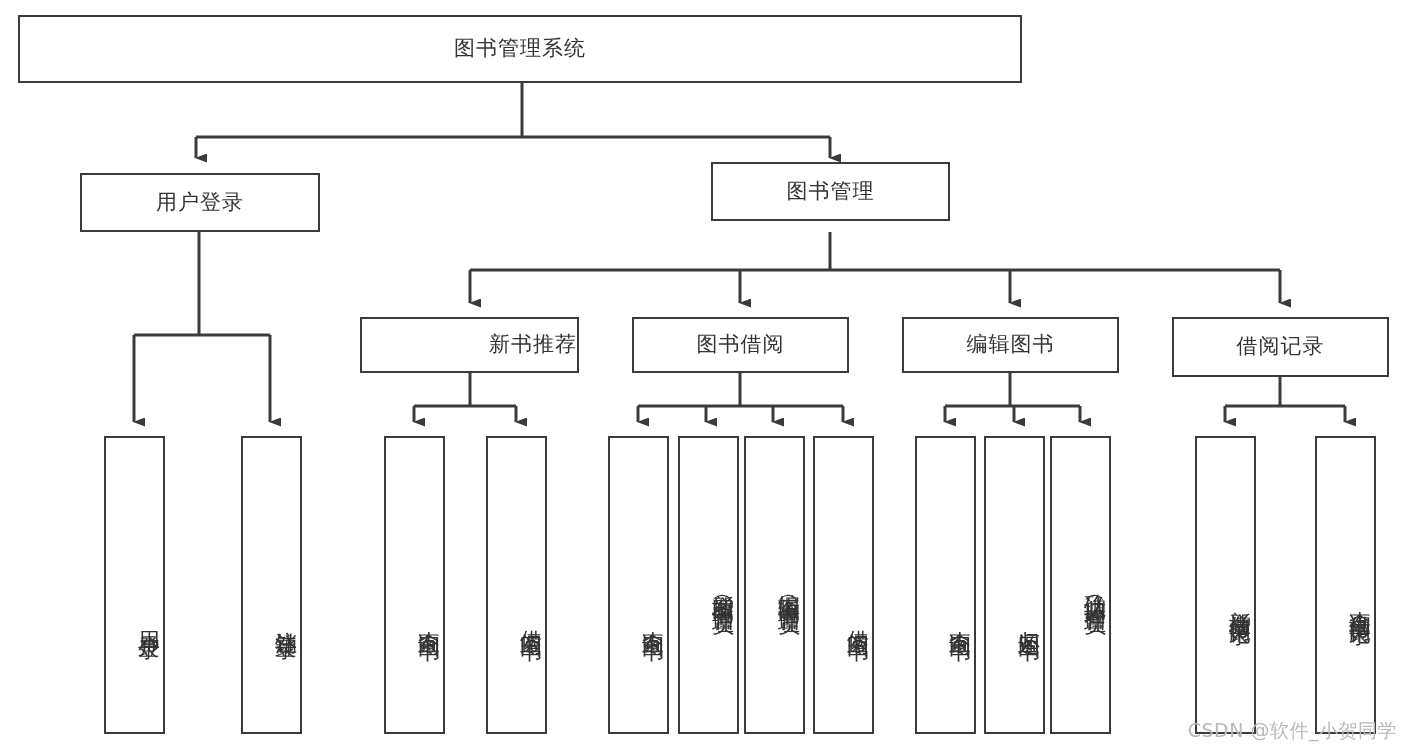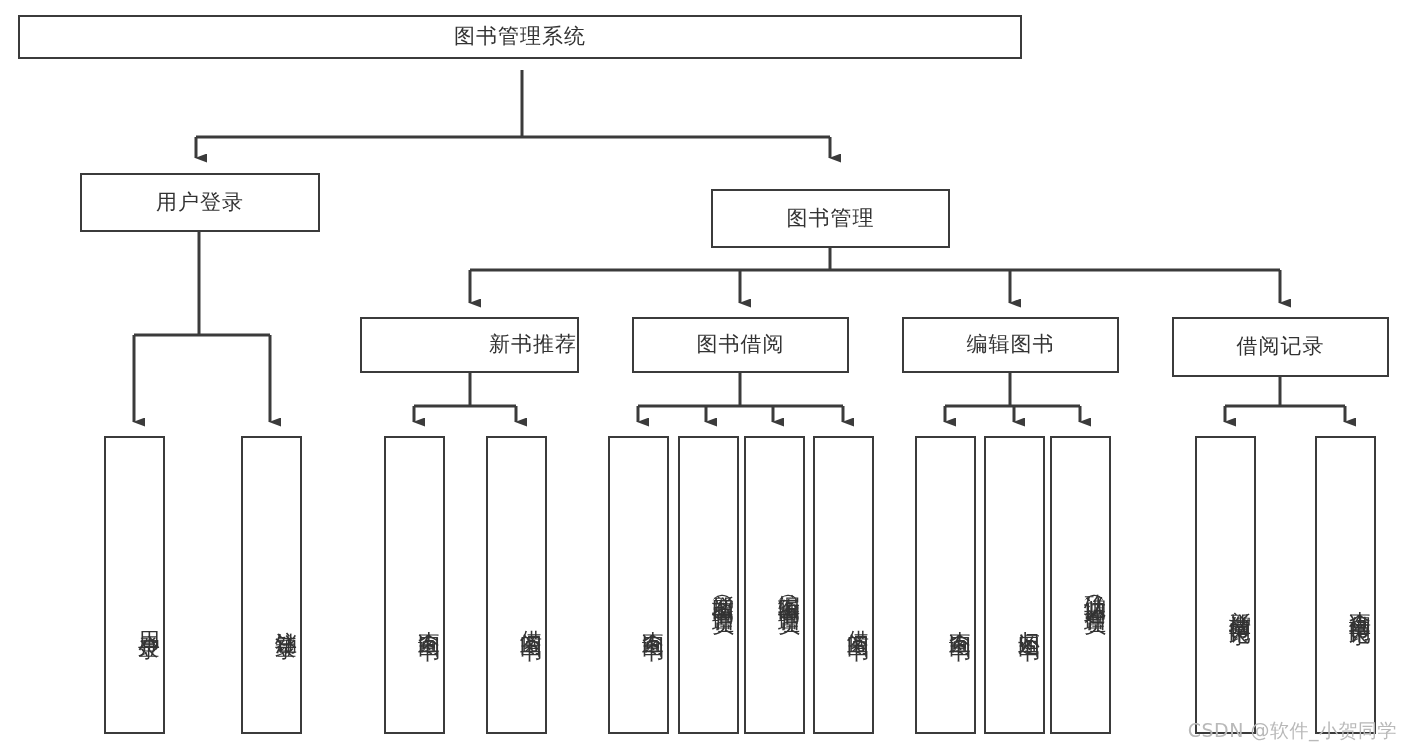--- a/index.html
+++ b/index.html
@@ -110,28 +110,28 @@
       <path d="M1014,406 L1014,422" marker-end="url(#arrow)"></path>
       <path d="M1080,406 L1080,422" marker-end="url(#arrow)"></path>
 
       <path d="M1280,373 L1280,406"></path>
       <path d="M1225,406 L1345,406"></path>
       <path d="M1225,406 L1225,422" marker-end="url(#arrow)"></path>
       <path d="M1345,406 L1345,422" marker-end="url(#arrow)"></path>
     </g>
   </svg>
 
-  <div class="node node-h" style="left:18px; top:15px; width:1004px; height:44px;">
+  <div class="node node-h" style="left:18px; top:15px; width:1004px; height:68px;">
     <span>图书管理系统</span>
   </div>
 
   <div class="node node-h" style="left:80px; top:173px; width:240px; height:59px;">
     <span>用户登录</span>
   </div>
-  <div class="node node-h" style="left:711px; top:189px; width:239px; height:59px;">
+  <div class="node node-h" style="left:711px; top:162px; width:239px; height:59px;">
     <span>图书管理</span>
   </div>
 
   <div class="node node-h" style="left:360px; top:317px; width:219px; height:56px;justify-content:flex-end;">
     <span>新书推荐</span>
   </div>
   <div class="node node-h" style="left:632px; top:317px; width:217px; height:56px;align-items:center;">
     <span>图书借阅</span>
   </div>
   <div class="node node-h" style="left:902px; top:317px; width:217px; height:56px;">

